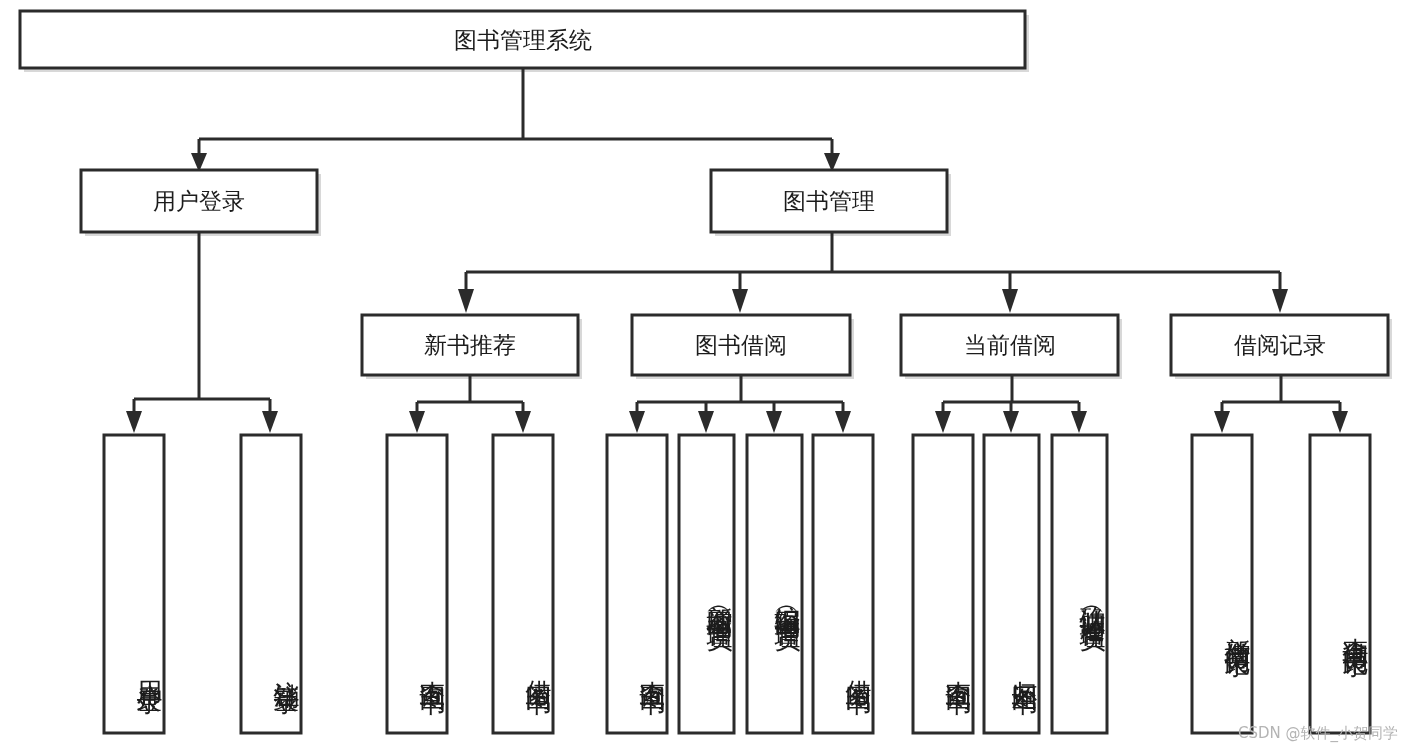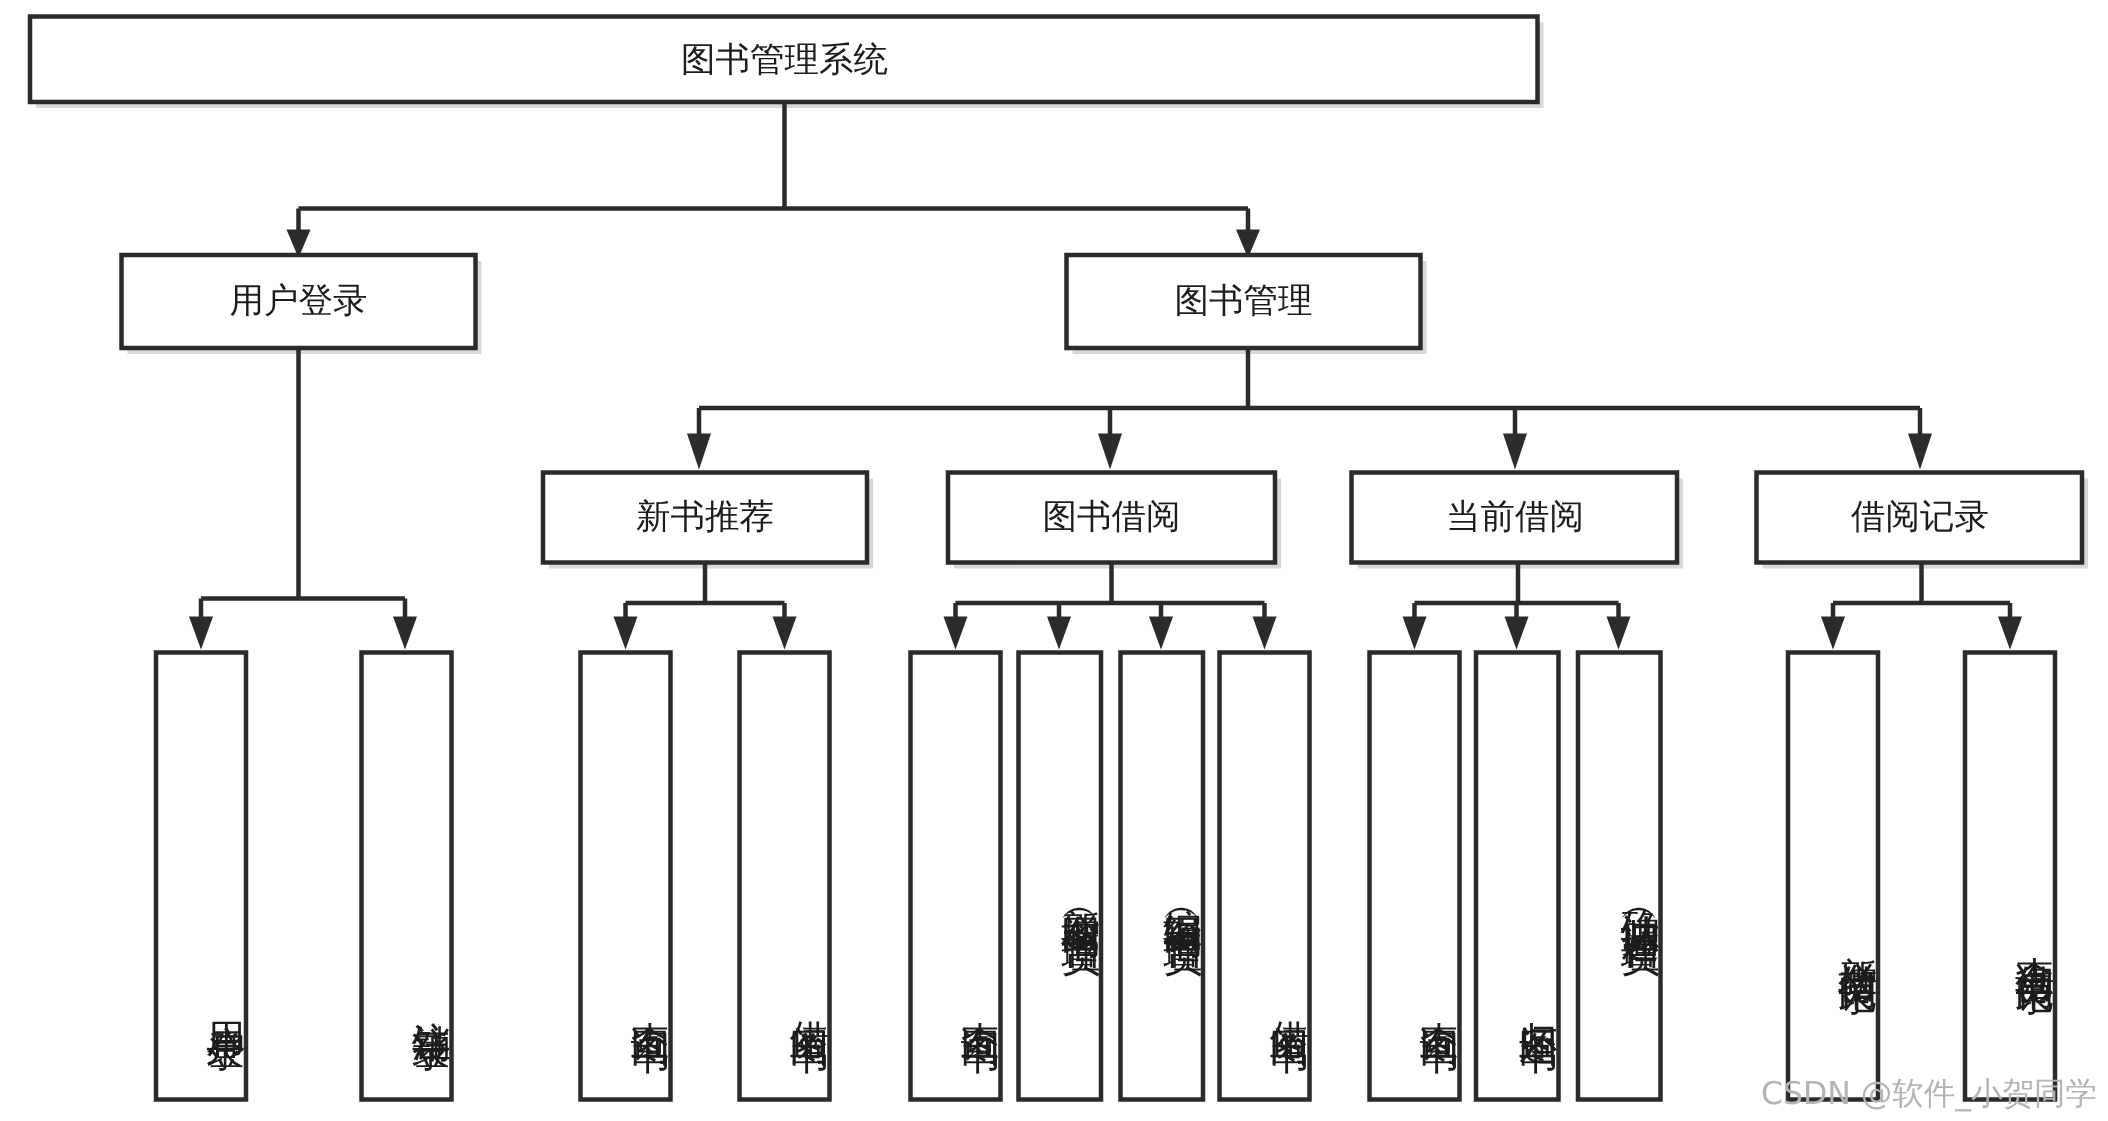--- a/index.html
+++ b/index.html
@@ -24,21 +24,21 @@
     writing-mode:vertical-rl;text-orientation:upright;
     font-family:"DejaVu Sans","Liberation Sans",sans-serif;
     font-size:26px;line-height:1.08;color:#1c1c1c;
     letter-spacing:3px;
     white-space:nowrap;
     pointer-events:none;
   }
   #watermark{
     position:absolute;right:7px;bottom:4px;
     font-family:"DejaVu Sans","Liberation Sans",sans-serif;
-    font-size:21px;color:#b4b4b4;white-space:nowrap;text-align:right;
+    font-size:15px;color:#b4b4b4;white-space:nowrap;text-align:right;
   }
 </style>
 </head>
 <body>
 
 <div id="diagram-root">
 
   <svg id="chart" viewBox="0 0 1405 747">
     <defs>
       <marker id="arrow" viewBox="0 0 10 12" refX="5" refY="11.5" markerWidth="10" markerHeight="12" orient="auto-start-reverse">

